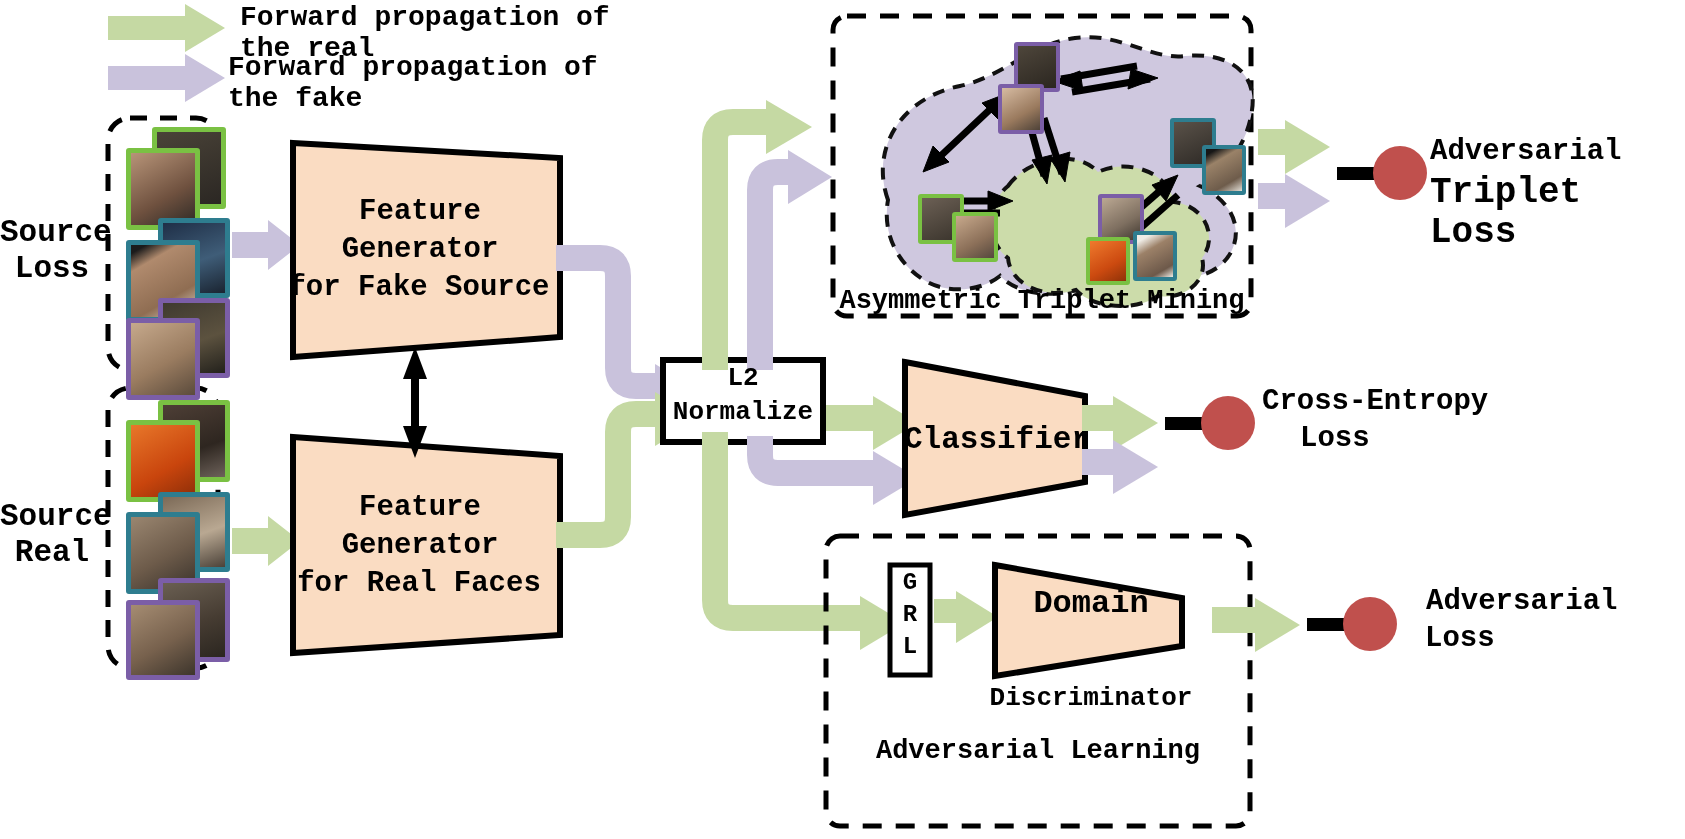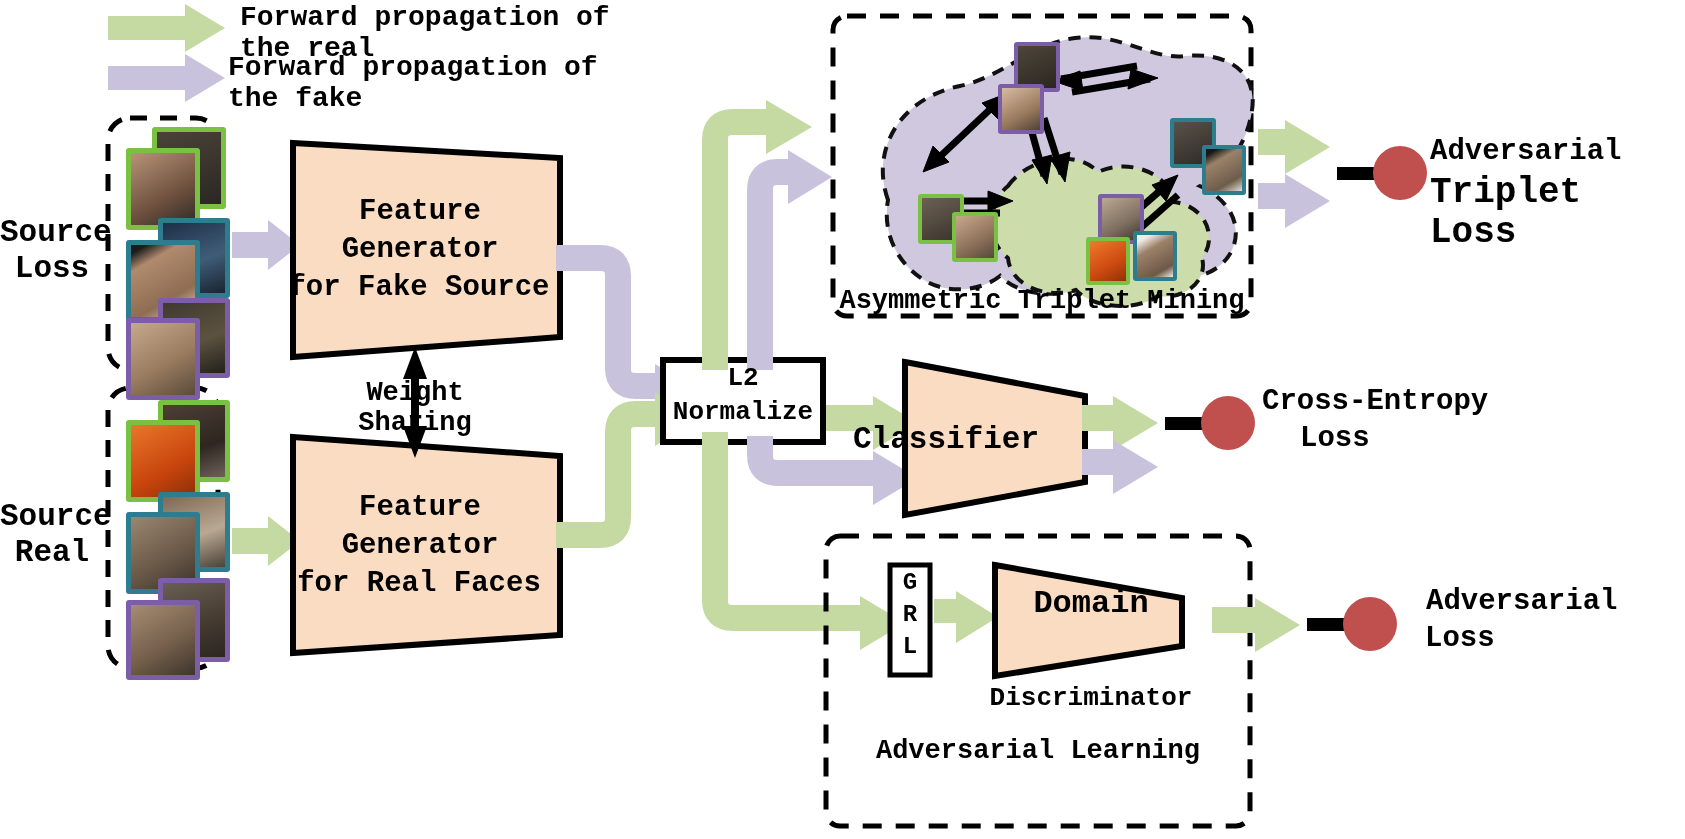--- a/index.html
+++ b/index.html
@@ -226,31 +226,30 @@
   <div class="lbl" style="left:0px;top:536px;width:104px;font-size:31px;">Real</div>
 
   <div class="lbl" style="left:295px;top:196px;width:250px;font-size:29px;">Feature</div>
   <div class="lbl" style="left:295px;top:234px;width:250px;font-size:29px;">Generator</div>
   <div class="lbl" style="left:288px;top:272px;width:262px;font-size:29px;">for Fake Source</div>
 
   <div class="lbl" style="left:295px;top:492px;width:250px;font-size:29px;">Feature</div>
   <div class="lbl" style="left:295px;top:530px;width:250px;font-size:29px;">Generator</div>
   <div class="lbl" style="left:288px;top:568px;width:262px;font-size:29px;">for Real Faces</div>
 
-  <div class="lbl" style="left:315px;top:378px;width:200px;font-size:27px;">Weight Sharing</div>
 
   <div class="lbl" style="left:663px;top:364px;width:160px;font-size:26px;">L2</div>
   <div class="lbl" style="left:663px;top:398px;width:160px;font-size:26px;">Normalize</div>
 
   <div class="lbl" style="left:833px;top:286px;width:418px;font-size:27px;">Asymmetric Triplet Mining</div>
 
   <div class="lbl" style="left:1430px;top:136px;width:255px;font-size:29px;text-align:left;">Adversarial</div>
   <div class="lbl" style="left:1430px;top:173px;width:255px;font-size:36px;text-align:left;">Triplet Loss</div>
 
-  <div class="lbl" style="left:853px;top:423px;width:180px;font-size:31px;">Classifier</div>
+  <div class="lbl" style="left:904px;top:423px;width:180px;font-size:31px;">Classifier</div>
 
   <div class="lbl" style="left:1262px;top:386px;width:250px;font-size:29px;text-align:left;">Cross-Entropy</div>
   <div class="lbl" style="left:1300px;top:423px;width:250px;font-size:29px;text-align:left;">Loss</div>
 
   <div class="lbl" style="left:890px;top:570px;width:40px;font-size:24px;">G</div>
   <div class="lbl" style="left:890px;top:602px;width:40px;font-size:24px;">R</div>
   <div class="lbl" style="left:890px;top:634px;width:40px;font-size:24px;">L</div>
 
   <div class="lbl" style="left:998px;top:586px;width:186px;font-size:32px;">Domain</div>
   <div class="lbl" style="left:988px;top:639px;width:206px;font-size:26px;margin-top:45px;">Discriminator</div>

